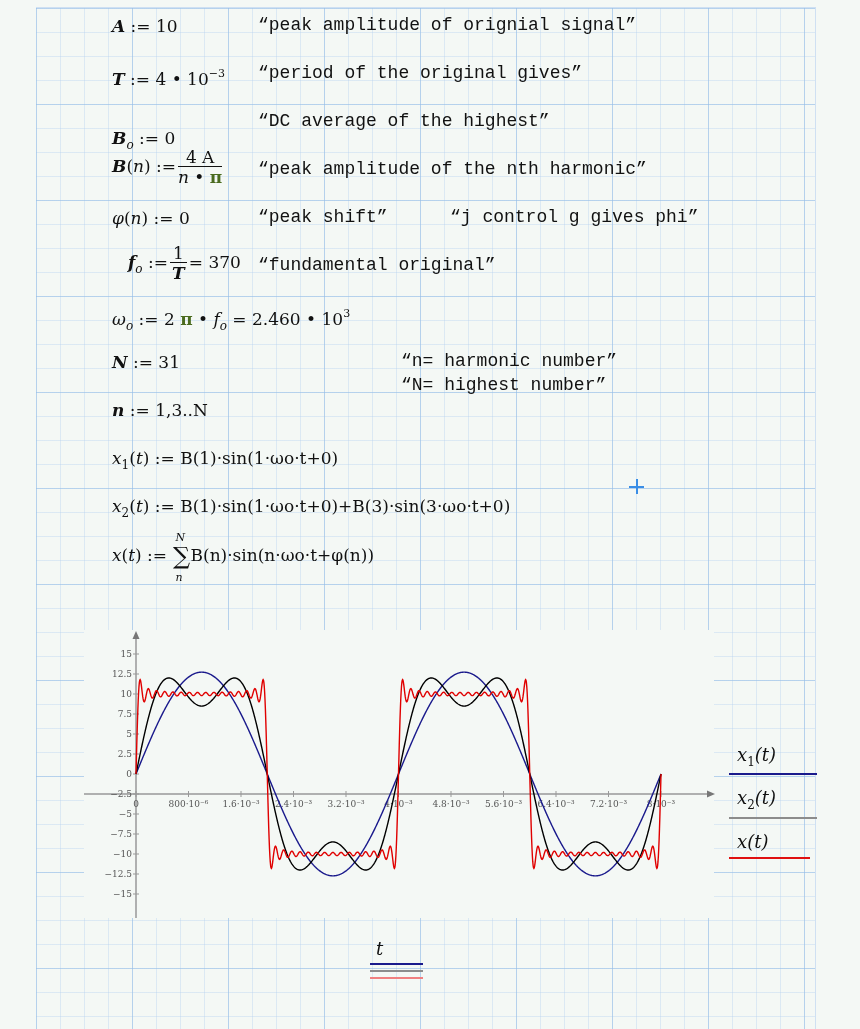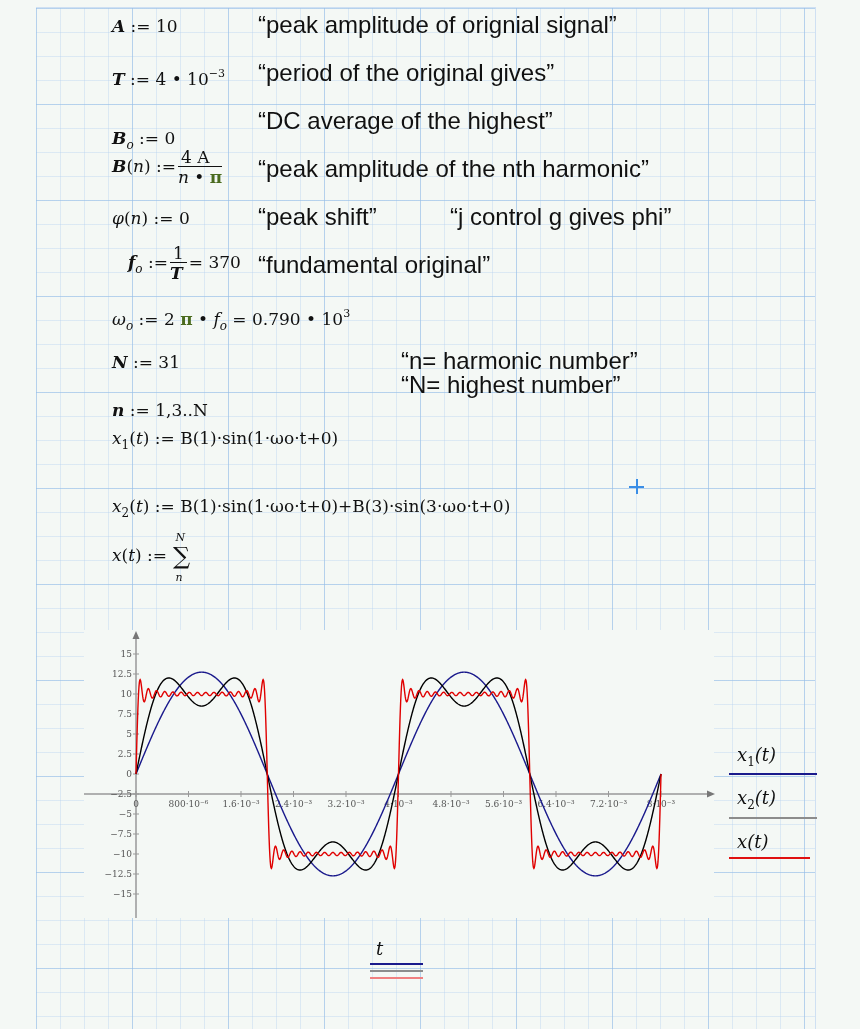--- a/index.html
+++ b/index.html
@@ -14,24 +14,24 @@
       linear-gradient(to bottom, rgba(190,215,240,0.45) 1px, transparent 1px);
     background-size: 96px 96px, 96px 96px, 24px 24px, 24px 24px;
     border-right:1px solid #cfe0f2; border-top:1px solid #cfe0f2; }
   .region { position:absolute; font-size:17px; line-height:20px; white-space:nowrap; }
   .math { font-family:"DejaVu Serif","Liberation Serif",serif; }
   .math i { font-style:italic; }
   .math .b { font-weight:bold; }
   .pi { color:#4a6b1f; font-weight:bold; }
   .sub { font-size:12px; vertical-align:-5px; font-style:italic; }
   .sup { font-size:11px; vertical-align:8px; }
-  .frac { display:inline-block; vertical-align:middle; margin:0 2px; }
+  .frac { display:inline-block; vertical-align:middle; text-align:center; margin:0 2px; }
   .frac .num { display:block; border-bottom:1px solid #111; padding:0 3px; line-height:18px; }
   .frac .den { display:block; line-height:20px; }
-  .txt { font-family:Liberation Sans, sans-serif; font-size:24px; }
+  .txt { font-family:Liberation Mono, monospace; font-size:18px; }
   .sum { display:inline-block; position:relative; text-align:center; vertical-align:middle; width:18px; }
   .sum .sig { font-size:24px; line-height:24px; display:block; }
   .sum .top { position:absolute; top:-16px; left:3px; font-size:11px; font-style:italic; }
   .sum .bot { position:absolute; top:24px; left:3px; font-size:11px; font-style:italic; }
   .plotbg { position:absolute; left:84px; top:630px; width:630px; height:288px; background:#f4f8f5; }
   svg.plot { position:absolute; left:0; top:0; }
   .tick { font-family:"DejaVu Serif",serif; font-size:9px; fill:#555; }
   .legend { position:absolute; font-size:18px; font-style:italic; }
   .cursor { position:absolute; left:629px; top:486px; width:15px; height:2px; background:#3a8ee6; }
   .cursor2 { position:absolute; left:636px; top:479px; width:2px; height:15px; background:#3a8ee6; }
@@ -66,43 +66,43 @@
 </div>
 <div class="region txt" style="left:258px;top:207px">“peak shift”</div>
 <div class="region txt" style="left:450px;top:207px">“j control g gives phi”</div>
 
 <div class="region math" style="left:128px;top:244px">
   <i class="b">f</i><span class="sub">o</span><span> :=</span><span class="frac"><span class="num">1</span><span class="den"><i class="b">T</i></span></span><span>= </span><span>370</span>
 </div>
 <div class="region txt" style="left:258px;top:255px">“fundamental original”</div>
 
 <div class="region math" style="left:112px;top:304px">
-  <i>ω</i><span class="sub">o</span><span> := </span><span>2</span> <span class="pi">π</span><span> • </span><i>f</i><span class="sub">o</span><span> = </span><span>0.790</span><span> • </span><span>10</span><span class="sup">3</span>
+  <i>ω</i><span class="sub">o</span><span> := </span><span>2</span> <span class="pi">π</span><span> • </span><i>f</i><span class="sub">o</span><span> = </span><span>2.460</span><span> • </span><span>10</span><span class="sup">3</span>
 </div>
 
 <div class="region math" style="left:112px;top:352px">
   <i class="b">N</i><span> := </span><span>31</span>
 </div>
 <div class="region txt" style="left:401px;top:351px">“n= harmonic number”</div>
 <div class="region txt" style="left:401px;top:375px">“N= highest number”</div>
 
 <div class="region math" style="left:112px;top:400px">
   <i class="b">n</i><span> := </span><span>1,3..N</span>
 </div>
 
-<div class="region math" style="left:112px;top:428px">
+<div class="region math" style="left:112px;top:448px">
   <i>x</i><span class="sub" style="font-style:normal">1</span>(<i>t</i>)<span> := </span><span>B(1)·sin(1·ωo·t+0)</span>
 </div>
 
 <div class="region math" style="left:112px;top:496px">
   <i>x</i><span class="sub" style="font-style:normal">2</span>(<i>t</i>)<span> := </span><span>B(1)·sin(1·ωo·t+0)+B(3)·sin(3·ωo·t+0)</span>
 </div>
 
 <div class="region math" style="left:112px;top:544px">
-  <i>x</i>(<i>t</i>)<span> := </span><span class="sum"><span class="top">N</span><span class="sig">∑</span><span class="bot">n</span></span>
+  <i>x</i>(<i>t</i>)<span> := </span><span class="sum"><span class="top">N</span><span class="sig">∑</span><span class="bot">n</span></span><span>B(n)·sin(n·ωo·t+φ(n))</span>
 </div>
 
 <div class="cursor"></div>
 <div class="cursor2"></div>
 
 <div class="plotbg"></div>
 <svg class="plot" width="860" height="1029">
   <g id="axes">
       <line x1="136" y1="636" x2="136" y2="918" stroke="#999" stroke-width="1.5"></line>
       <path d="M132.5,639 L139.5,639 L136,631 Z" fill="#777"></path>

